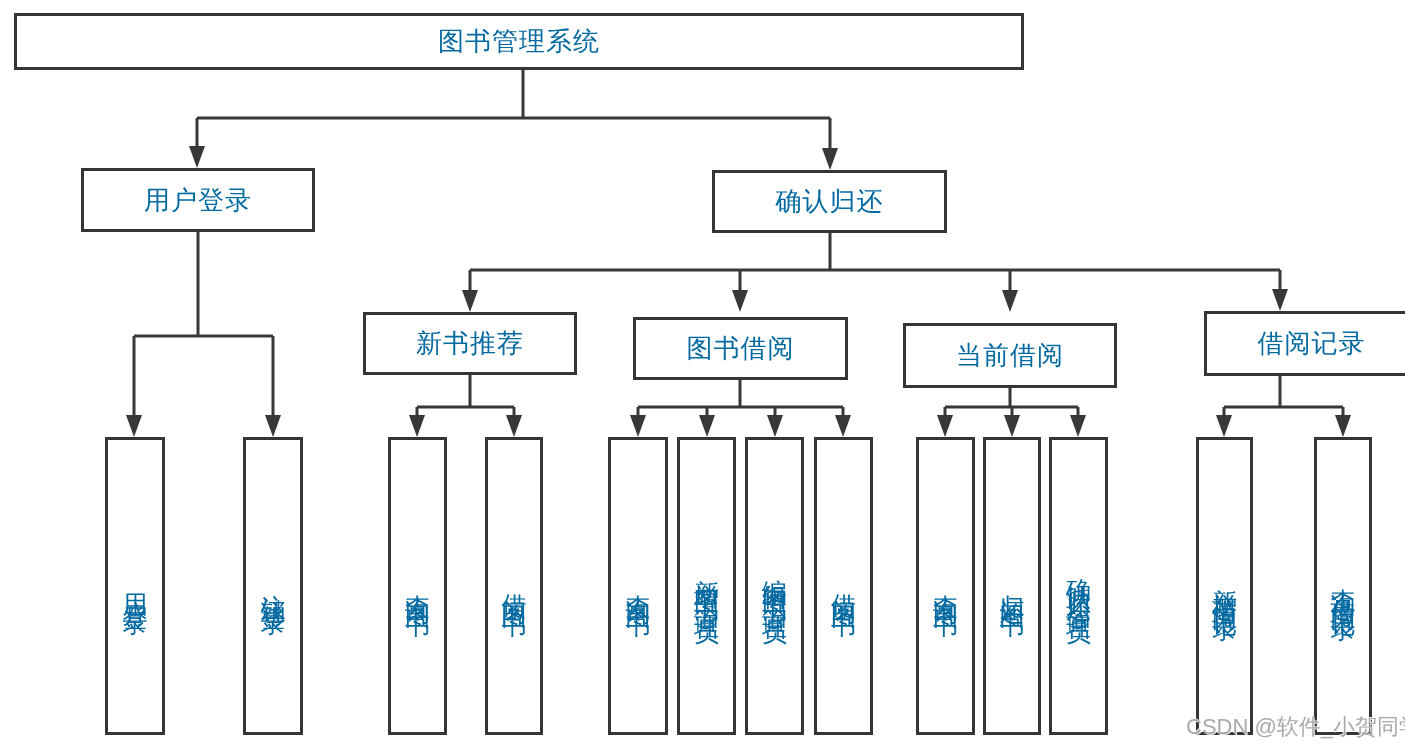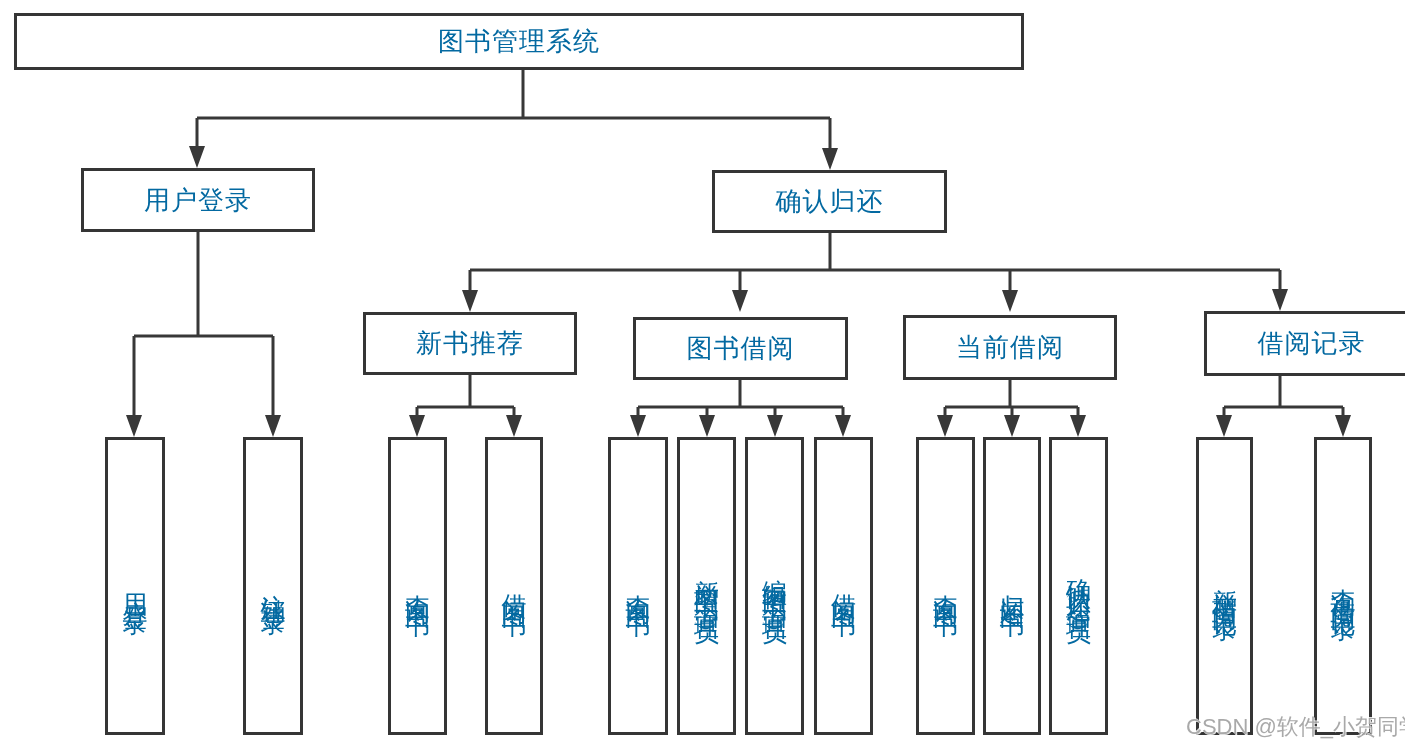--- a/index.html
+++ b/index.html
@@ -90,21 +90,21 @@
              M1335 415L1351 415L1343 437Z"></path>
   </svg>
 
   <div class="node h-node" style="left:14px; top:13px; width:1010px; height:57px;">图书管理系统</div>
 
   <div class="node h-node" style="left:81px; top:168px; width:234px; height:64px;">用户登录</div>
   <div class="node h-node" style="left:712px; top:170px; width:235px; height:63px;">确认归还</div>
 
   <div class="node h-node" style="left:363px; top:312px; width:214px; height:63px;">新书推荐</div>
   <div class="node h-node" style="left:633px; top:317px; width:215px; height:63px;">图书借阅</div>
-  <div class="node h-node" style="left:903px; top:315px; width:214px; height:65px;">当前借阅</div>
+  <div class="node h-node" style="left:903px; top:323px; width:214px; height:65px;">当前借阅</div>
   <div class="node h-node" style="left:1172px; top:311px; width:215px; height:65px;margin-left:32px;">借阅记录</div>
 
   <div class="node v-node" style="left:105px; top:437px; width:60px; height:298px;">
     <span class="v-text">用户登录</span>
   </div>
   <div class="node v-node" style="left:243px; top:437px; width:60px; height:298px;">
     <span class="v-text">注销登录</span>
   </div>
 
   <div class="node v-node" style="left:388px; top:437px; width:59px; height:298px;">

